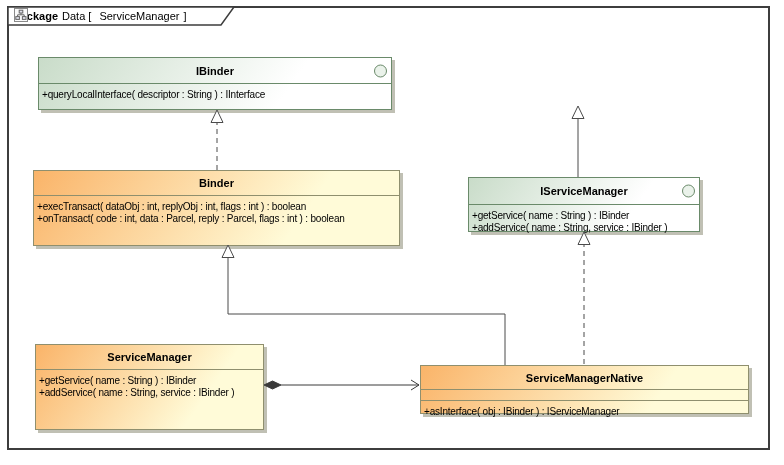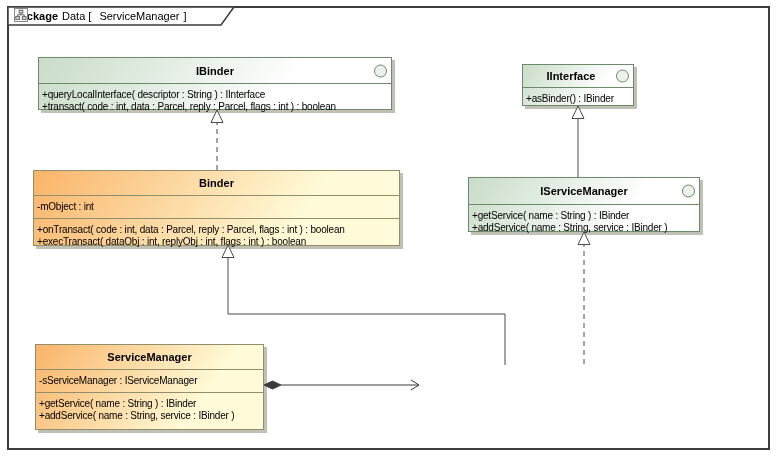--- a/index.html
+++ b/index.html
@@ -63,71 +63,64 @@
     </div>
   </div>
 
   <div class="uml-box iface" style="left:38px;top:57px;width:354px;height:53px;">
     <div class="box-header" style="height:25px;">
       <span>IBinder</span>
       <span class="ball-icon"></span>
     </div>
     <div class="compartment sep">
       <span class="member">+queryLocalInterface( descriptor : String ) : IInterface</span>
-      <span class="member">+transact( code : int, data : Parcel, reply : Parcel, flags : int ) : boolean</span>
     </div>
   </div>
 
-  <div class="uml-box iface" style="left:522px;top:64px;width:112px;height:42px;">
-    <div class="box-header" style="height:22px;padding-right:14px;">
-      <span>IInterface</span>
-      <span class="ball-icon"></span>
-    </div>
-    <div class="compartment sep">
-      <span class="member">+asBinder() : IBinder</span>
-    </div>
-  </div>
 
   <div class="uml-box cls" style="left:33px;top:170px;width:367px;height:76px;">
     <div class="box-header" style="height:24px;">
       <span>Binder</span>
     </div>
-    <div class="compartment sep" style="height:23px;display:flex;align-items:center;">
-      <span class="member">-mObject : int</span>
-    </div>
     <div class="compartment sep">
+      <span class="member">+execTransact( dataObj : int, replyObj : int, flags : int ) : boolean</span>
       <span class="member">+onTransact( code : int, data : Parcel, reply : Parcel, flags : int ) : boolean</span>
-      <span class="member">+execTransact( dataObj : int, replyObj : int, flags : int ) : boolean</span>
     </div>
   </div>
 
   <div class="uml-box iface" style="left:468px;top:177px;width:232px;height:55px;">
     <div class="box-header" style="height:26px;">
       <span>IServiceManager</span>
       <span class="ball-icon"></span>
     </div>
     <div class="compartment sep">
       <span class="member">+getService( name : String ) : IBinder</span>
       <span class="member">+addService( name : String, service : IBinder )</span>
     </div>
   </div>
 
   <div class="uml-box cls" style="left:35px;top:344px;width:229px;height:86px;">
     <div class="box-header" style="height:24px;">
       <span>ServiceManager</span>
     </div>
-    <div class="compartment sep" style="height:23px;display:flex;align-items:center;">
-      <span class="member">-sServiceManager : IServiceManager</span>
-    </div>
     <div class="compartment sep">
       <span class="member">+getService( name : String ) : IBinder</span>
       <span class="member">+addService( name : String, service : IBinder )</span>
     </div>
   </div>
 
+  <div class="uml-box cls" style="left:420px;top:365px;width:329px;height:49px;">
+    <div class="box-header" style="height:23px;">
+      <span>ServiceManagerNative</span>
+    </div>
+    <div class="compartment sep" style="height:8px;"></div>
+    <div class="compartment sep">
+      <span class="member">+asInterface( obj : IBinder ) : IServiceManager</span>
+    </div>
+  </div>
 
   <svg class="overlay" width="784" height="465">
 
     <g stroke="#4b4b4b" stroke-width="1">
       <path d="M217,170 L217,123" fill="none" stroke-dasharray="5,4"></path>
       <polygon points="217,110 211,122.5 223,122.5" fill="#ffffff"></polygon>
     </g>
 
     <g stroke="#4b4b4b" stroke-width="1">
       <path d="M578,177 L578,118" fill="none"></path>

